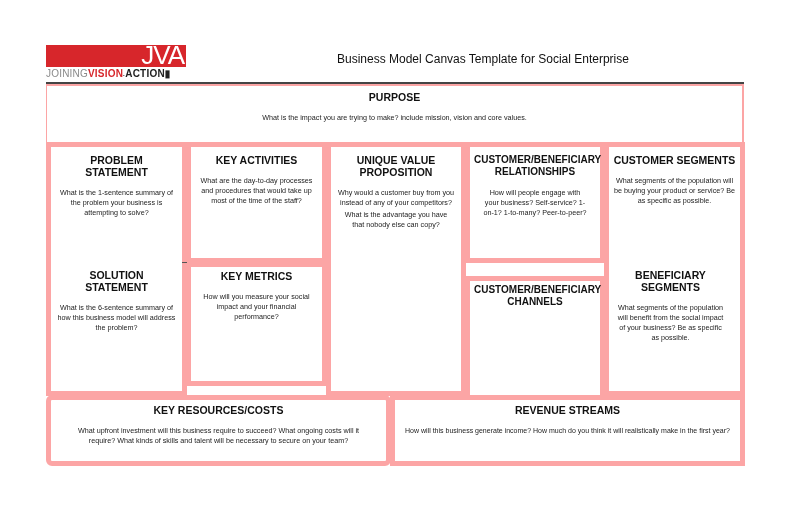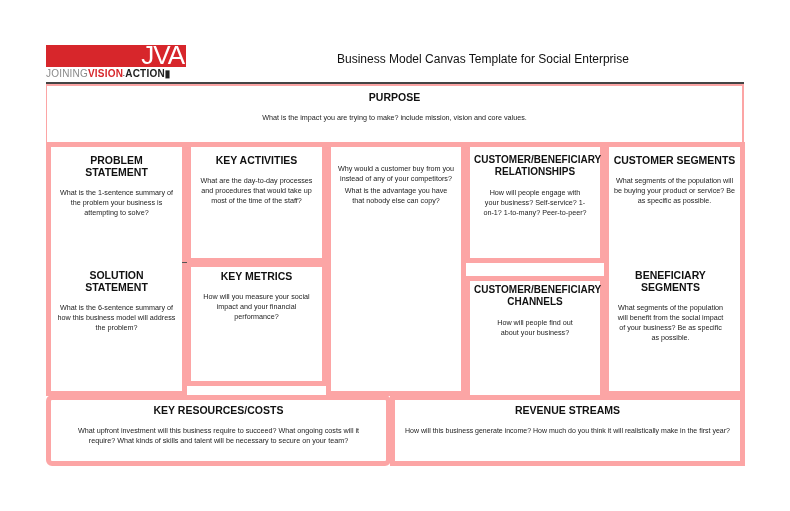--- a/index.html
+++ b/index.html
@@ -58,31 +58,31 @@
 <div class="cell" style="left:186px; top:142px; width:141px; height:121px; padding-top:7px;">
   <div class="cell-h">KEY ACTIVITIES</div>
   <div class="cell-p">What are the day-to-day processes and procedures that would take up most of the time of the staff?</div>
 </div>
 <div class="cell" style="left:186px; top:262px; width:141px; height:124px; padding-top:3px;">
   <div class="cell-h">KEY METRICS</div>
   <div class="cell-p" style="padding:0 6px;">How will you measure your social impact and your financial performance?</div>
 </div>
 
 <div class="cell" style="left:326px; top:142px; width:140px; height:254px; padding-top:7px;">
+  <div class="cell-h" style="padding:0 14px;">UNIQUE VALUE PROPOSITION</div>
   <div class="cell-p">Why would a customer buy from you instead of any of your competitors?</div>
   <div class="cell-p" style="margin-top:2px; padding:0 6px;">What is the advantage you have that nobody else can copy?</div>
 </div>
 
 <div class="cell" style="left:465px; top:142px; width:140px; height:121px; padding-top:7px;">
   <div class="cell-h" style="font-size:10px;">CUSTOMER/BENEFICIARY RELATIONSHIPS</div>
   <div class="cell-p" style="padding:0 8px;">How will people engage with your business? Self-service? 1-on-1? 1-to-many? Peer-to-peer?</div>
 </div>
 <div class="cell" style="left:465px; top:276px; width:140px; height:134px; padding-top:3px;">
   <div class="cell-h" style="font-size:10px;">CUSTOMER/BENEFICIARY CHANNELS</div>
-  <div class="cell-p" style="padding:0 14px;">How will people find out about your business?</div>
 </div>
 
 <div class="cell" style="left:604px; top:142px; width:141px; height:254px; padding-top:7px;">
   <div class="cell-h">CUSTOMER SEGMENTS</div>
   <div class="cell-p">What segments of the population will be buying your product or service? Be as specific as possible.</div>
   <div style="position:absolute; left:4px; right:12px; top:122px;">
     <div class="cell-h">BENEFICIARY SEGMENTS</div>
     <div class="cell-p" style="padding:0 4px;">What segments of the population will benefit from the social impact of your business? Be as specific as possible.</div>
   </div>
 </div>

